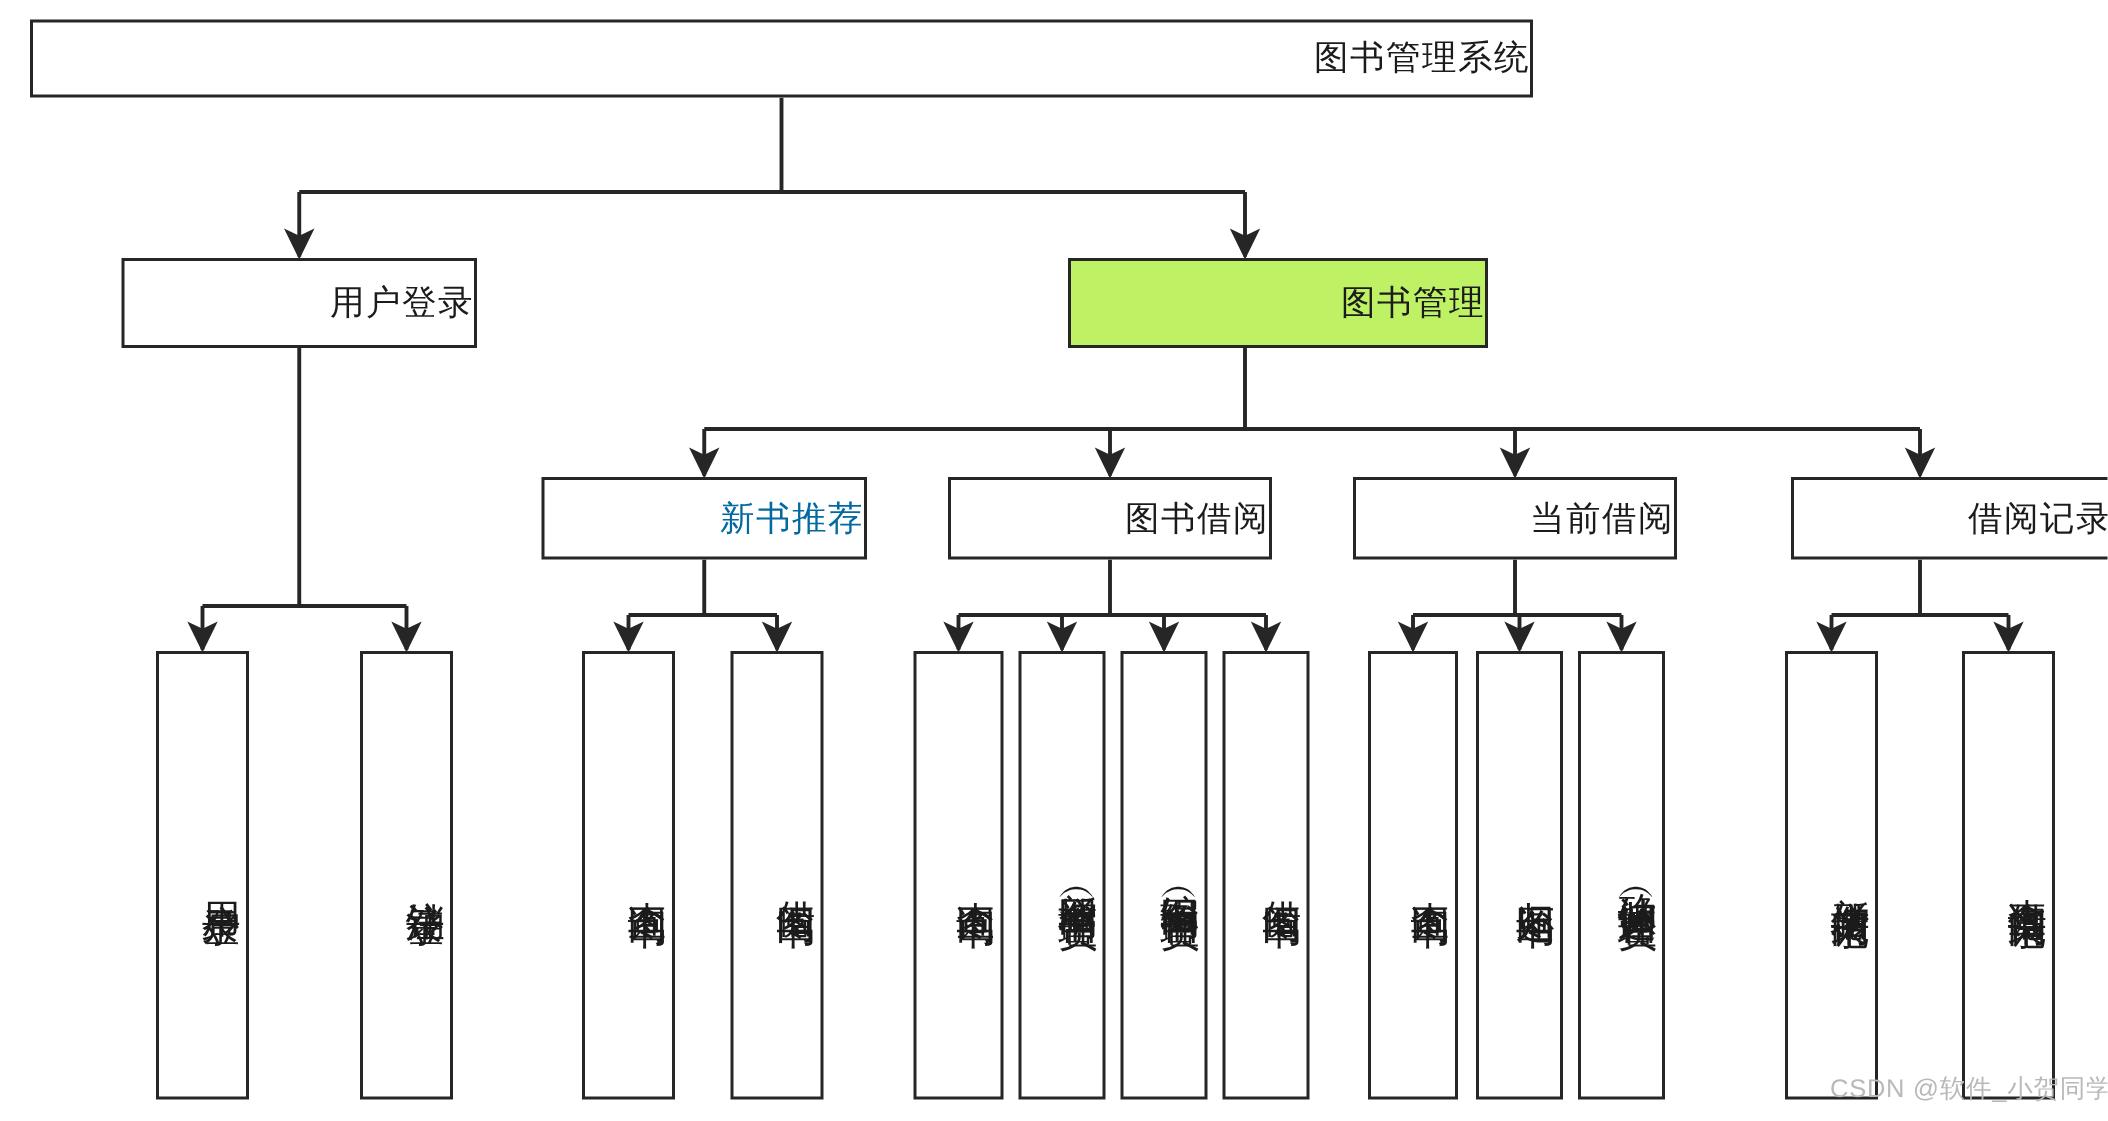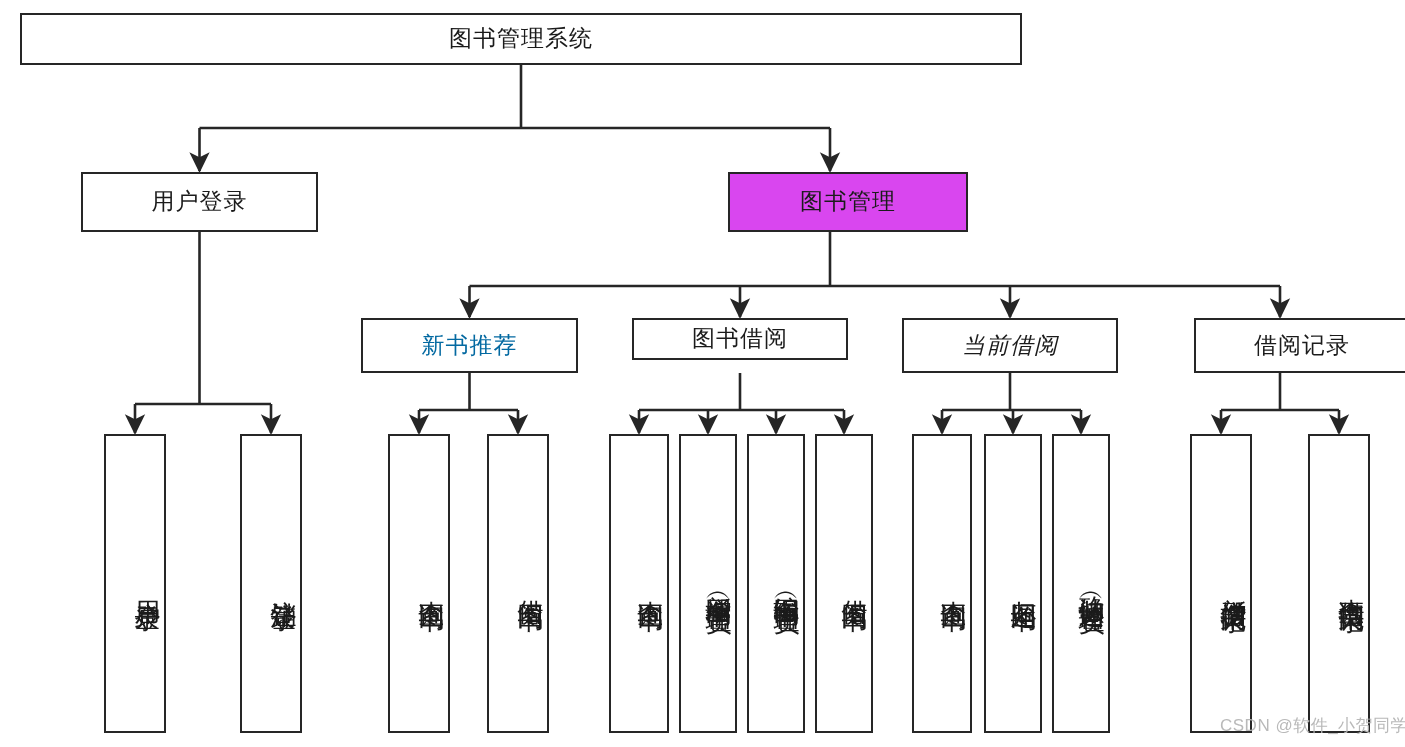--- a/index.html
+++ b/index.html
@@ -2,21 +2,21 @@
 <html><head>
 <meta charset="utf-8">
 <style>
   html,body{margin:0;padding:0;background:#ffffff;}
   body{width:1405px;height:747px;overflow:hidden;
        font-family:"Liberation Sans","DejaVu Sans",sans-serif;}
   #stage{position:relative;width:1405px;height:747px;background:#fff;}
   svg#edges{position:absolute;left:0;top:0;width:1405px;height:747px;}
   .node{position:absolute;box-sizing:border-box;background:#ffffff;
         border:2.5px solid #262626;display:flex;align-items:center;
-        justify-content:center;text-align:center;color:#1b1b1b;}
+        justify-content:flex-end;text-align:center;color:#1b1b1b;}
   .node.h{font-size:23px;letter-spacing:1px;line-height:1.2;}
   .node.v{writing-mode:vertical-rl;text-orientation:upright;
           font-size:26px;line-height:1.28;letter-spacing:2px;
           padding:10px 0;align-items:flex-start;justify-content:center;}
   .node.v .vtxt{writing-mode:vertical-rl;text-orientation:upright;
                 display:block;}
   .watermark{position:absolute;color:#b9b9b9;font-size:17px;
              letter-spacing:0.5px;white-space:nowrap;margin-left:24px;}
 </style>
 </head>
@@ -62,30 +62,30 @@
       <line x1="1221" y1="410" x2="1339" y2="410" stroke="#262626" stroke-width="2.6"></line>
       <line x1="1221" y1="410" x2="1221" y2="433" stroke="#262626" stroke-width="2.6" marker-end="url(#arw)"></line>
       <line x1="1339" y1="410" x2="1339" y2="433" stroke="#262626" stroke-width="2.6" marker-end="url(#arw)"></line>
     </svg>
 <div class="node h" style="left: 20px; top: 13px; width: 1002px; height: 52px; border-color: rgb(38, 38, 38); background: rgb(255, 255, 255); color: rgb(27, 27, 27);">
       <span>图书管理系统</span>
     </div>
     <div class="node h" style="left: 81px; top: 172px; width: 237px; height: 60px; border-color: rgb(38, 38, 38); background: rgb(255, 255, 255); color: rgb(27, 27, 27);">
       <span>用户登录</span>
     </div>
-    <div class="node h" style="left: 728px; top: 172px; width: 240px; height: 60px; border-color: rgb(38, 38, 38); background: #d946ef; color: rgb(27, 27, 27);">
+    <div class="node h" style="left: 712px; top: 172px; width: 280px; height: 60px; border-color: rgb(38, 38, 38); background: #bef264; color: rgb(27, 27, 27);">
       <span>图书管理</span>
     </div>
     <div class="node h" style="left: 361px; top: 318px; width: 217px; height: 55px; border-color: rgb(38, 38, 38); background: rgb(255, 255, 255); color: #0369a1;">
       <span>新书推荐</span>
     </div>
-    <div class="node h" style="left: 632px; top: 318px; width: 216px; height: 42px; border-color: rgb(38, 38, 38); background: rgb(255, 255, 255); color: rgb(27, 27, 27);">
+    <div class="node h" style="left: 632px; top: 318px; width: 216px; height: 55px; border-color: rgb(38, 38, 38); background: rgb(255, 255, 255); color: rgb(27, 27, 27);">
       <span>图书借阅</span>
     </div>
-    <div class="node h" style="left: 902px; top: 318px; width: 216px; height: 55px; border-color: rgb(38, 38, 38); background: rgb(255, 255, 255); color: rgb(27, 27, 27); font-style: italic;">
+    <div class="node h" style="left: 902px; top: 318px; width: 216px; height: 55px; border-color: rgb(38, 38, 38); background: rgb(255, 255, 255); color: rgb(27, 27, 27);">
       <span>当前借阅</span>
     </div>
     <div class="node h" style="left: 1194px; top: 318px; width: 216px; height: 55px; border-color: rgb(38, 38, 38); background: rgb(255, 255, 255); color: rgb(27, 27, 27);">
       <span>借阅记录</span>
     </div>
     <div class="node v" style="left: 104px; top: 434px; width: 62px; height: 299px; border-color: rgb(38, 38, 38); background: rgb(255, 255, 255); color: rgb(27, 27, 27);">
       <span class="vtxt">用户登录</span>
     </div>
     <div class="node v" style="left: 240px; top: 434px; width: 62px; height: 299px; border-color: rgb(38, 38, 38); background: rgb(255, 255, 255); color: rgb(27, 27, 27);">
       <span class="vtxt">注销登录</span>

